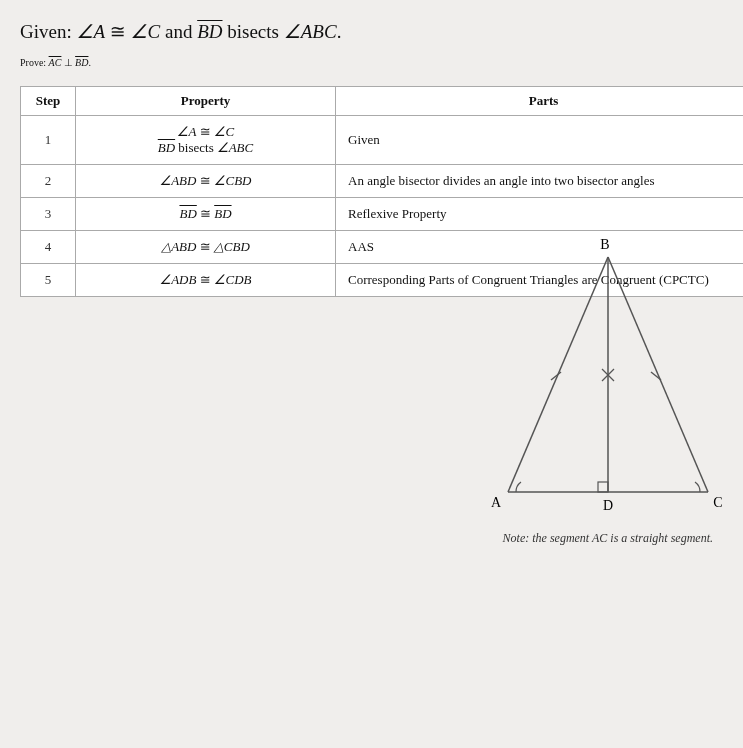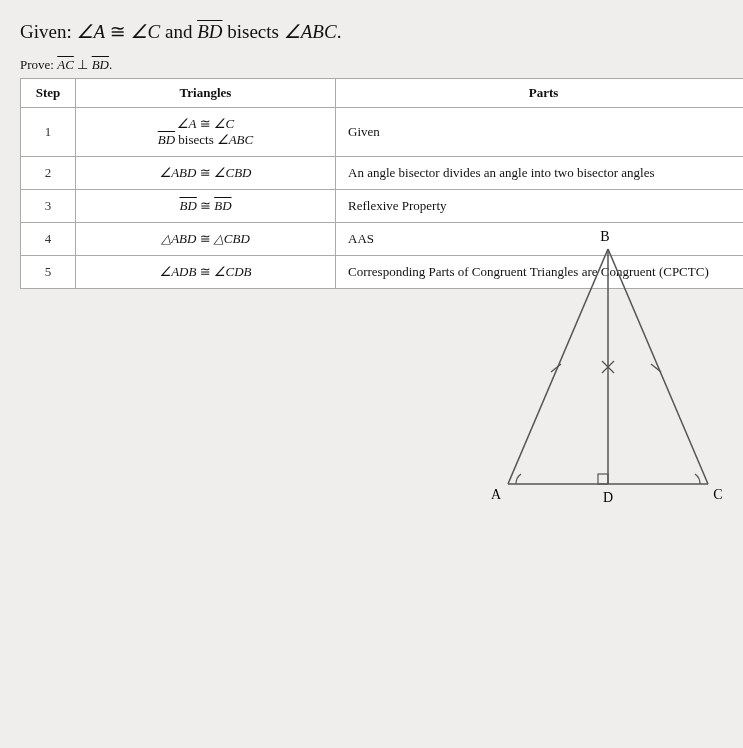--- a/index.html
+++ b/index.html
@@ -11,22 +11,22 @@
       padding: 18px 20px;
       font-size: 14px;
       color: #111;
     }
     .given-line {
       font-size: 19px;
       margin-bottom: 8px;
       line-height: 1.5;
     }
     .prove-line {
-      font-size: 13px;
-      margin-bottom: 4px;
+      font-size: 10px;
+      margin-bottom: 16px;
       line-height: 1.5;
     }
     .overline { text-decoration: overline; }
     .math-italic { font-style: italic; }
 
     
     .proof-table {
       width: 732px;
       border-collapse: collapse;
       border: 1px solid #aaa;
@@ -147,21 +147,21 @@
   <span>Prove: </span>
   <span>
     <span class="overline math-italic">AC</span> ⊥ <span class="overline math-italic">BD</span>.
   </span>
 </div>
 
 <table class="proof-table">
   <thead>
     <tr>
       <th>Step</th>
-      <th>Triangles</th>
+      <th>Property</th>
       <th>Parts</th>
     </tr>
   </thead>
   <tbody>
 
     <tr>
       <td>1</td>
       <td>
         <div><span class="math-italic">∠A</span> ≅ <span class="math-italic">∠C</span></div>
         <div><span class="overline math-italic">BD</span> bisects <span class="math-italic">∠ABC</span></div>
@@ -228,14 +228,15 @@
 
       <path d="M 103 265 A 12 12 0 0 1 108 255" fill="none" stroke="#555" stroke-width="1.2"></path>
 
       <path d="M 287 265 A 12 12 0 0 0 282 255" fill="none" stroke="#555" stroke-width="1.2"></path>
 
       <text x="192" y="22" font-size="14" font-family="Georgia,serif" text-anchor="middle">B</text>
       <text x="83" y="280" font-size="14" font-family="Georgia,serif" text-anchor="middle">A</text>
       <text x="195" y="283" font-size="14" font-family="Georgia,serif" text-anchor="middle">D</text>
       <text x="305" y="280" font-size="14" font-family="Georgia,serif" text-anchor="middle">C</text>
     </svg>
+    <div class="note-text">Note: the segment AC is a straight segment.</div>
   </div>
 </div>
 
 </body></html>

